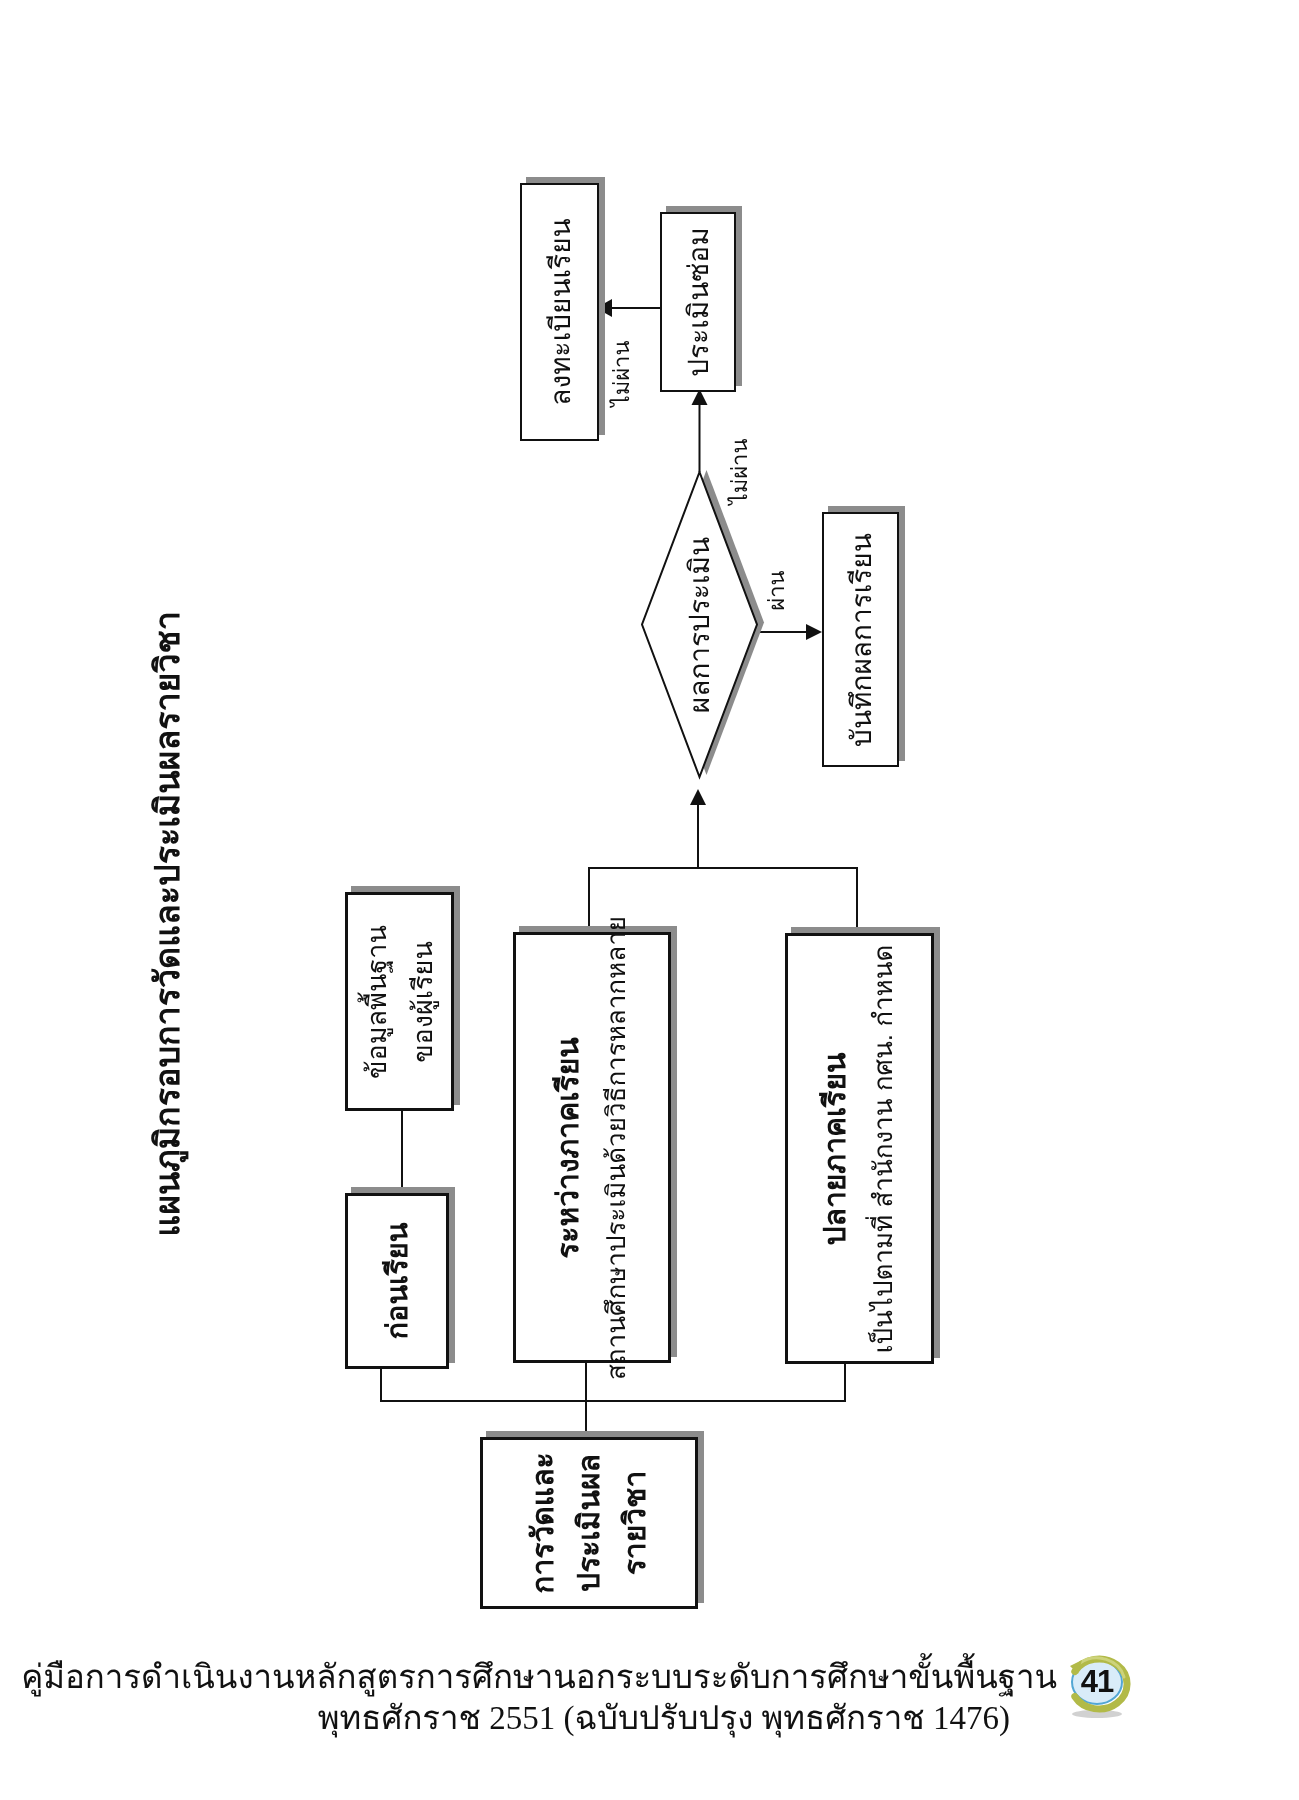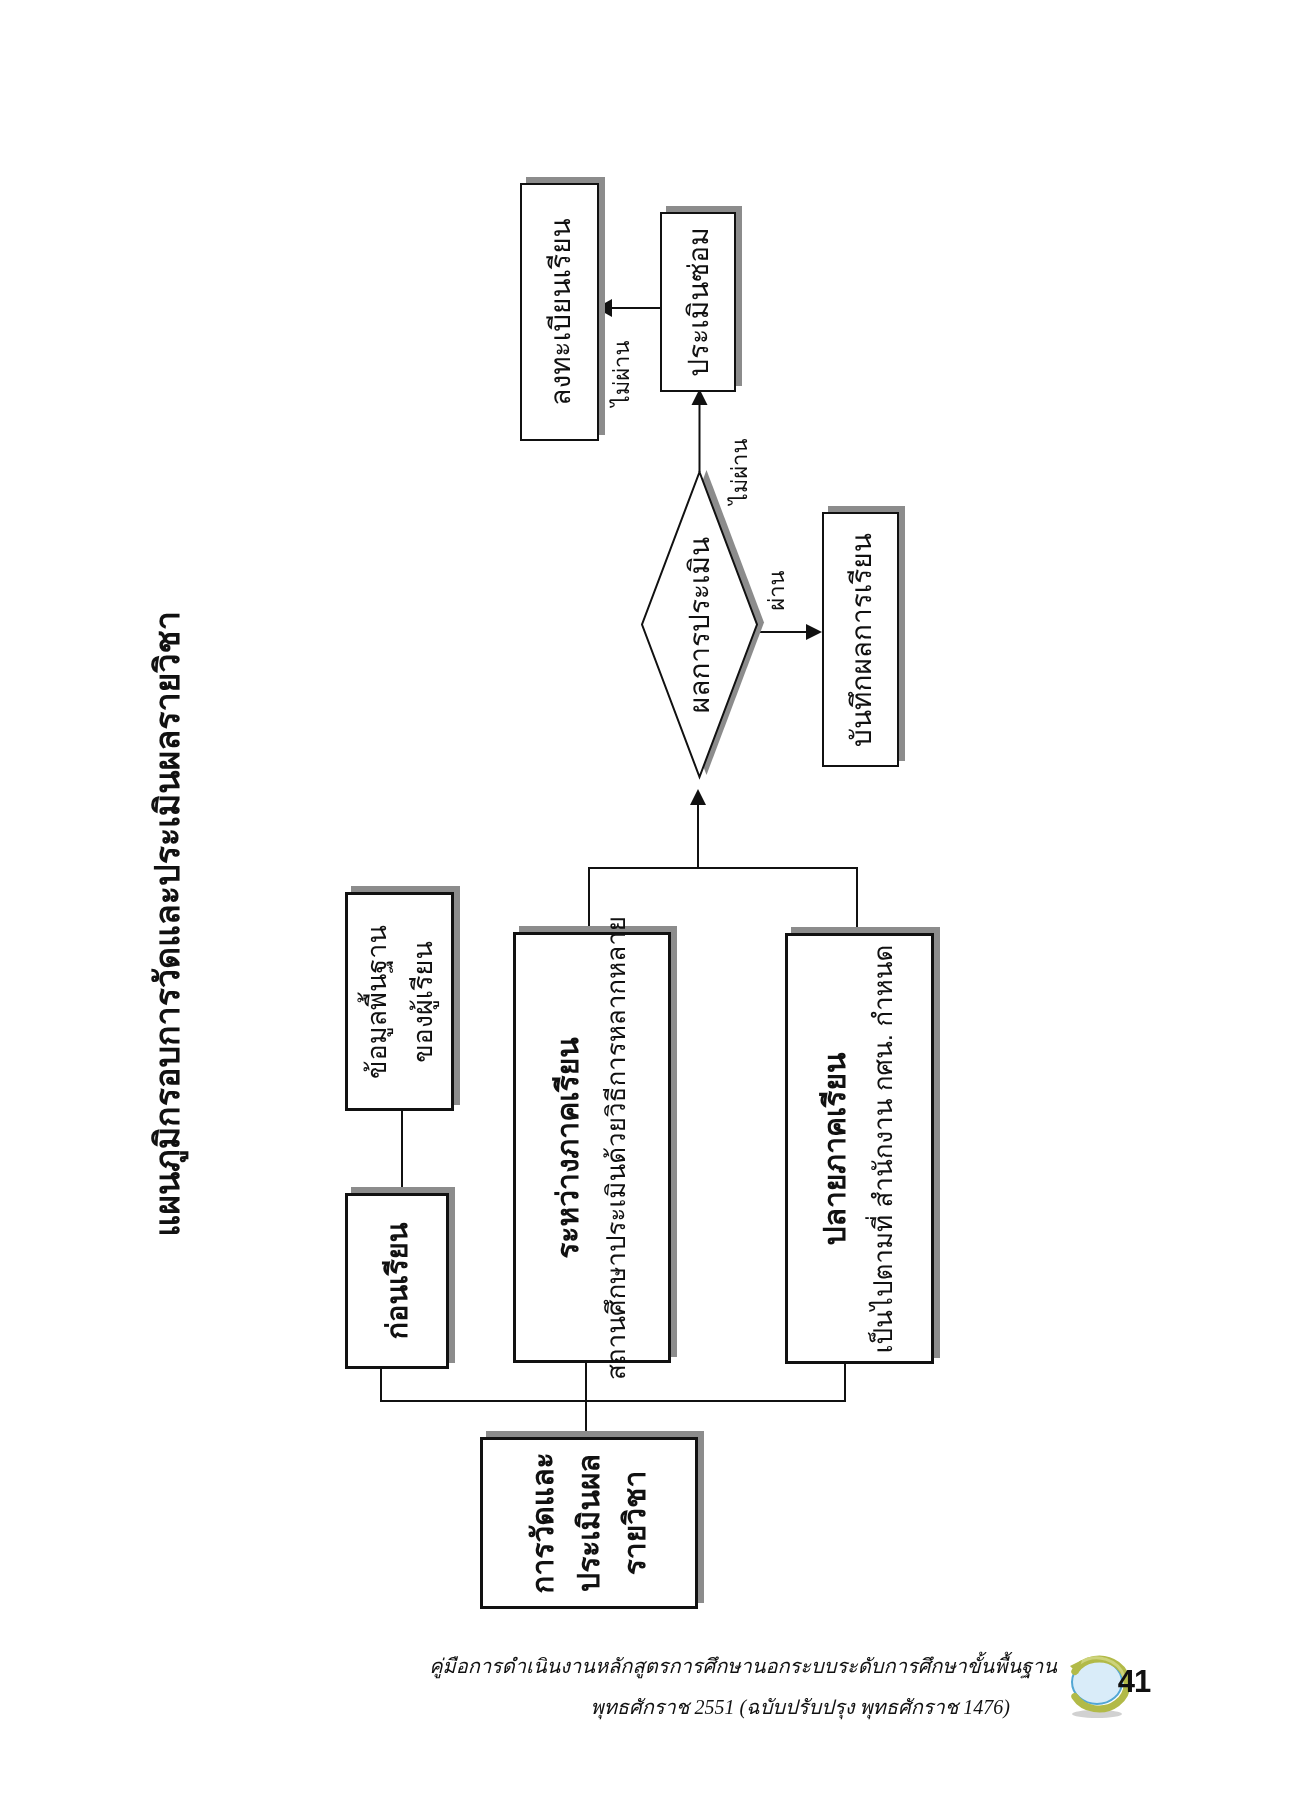--- a/index.html
+++ b/index.html
@@ -35,28 +35,28 @@
     display:flex;align-items:center;justify-content:center;
   }
   
   #chart-title{
     position:absolute;left:-205px;top:899px;width:740px;height:50px;
     transform:rotate(-90deg);text-align:center;
     font-size:34px;font-weight:bold;white-space:nowrap;
   }
   
   .footer-line{
-    position:absolute;font-family:"Liberation Serif", serif;font-style:italic;
-    font-size:20px;white-space:nowrap;color:#111;
+    position:absolute;font-family:"Liberation Serif", serif;
+    font-size:33px;white-space:nowrap;color:#111;
   }
   #footer-1{top:1650px;right:242px;}
   #footer-2{top:1691px;right:289px;}
   
   #page-number{
-    position:absolute;left:1134px;top:1682px;transform:translate(-50%,-50%);
+    position:absolute;left:1097px;top:1682px;transform:translate(-50%,-50%);
     font-size:31px;font-weight:bold;letter-spacing:-1px;color:#111;z-index:3;
   }
   svg{position:absolute;left:0;top:0;pointer-events:none;}
 </style>
 </head>
 <body>
 
 <div id="page">
 
   <div id="chart-title">แผนภูมิกรอบการวัดและประเมินผลรายวิชา</div>

